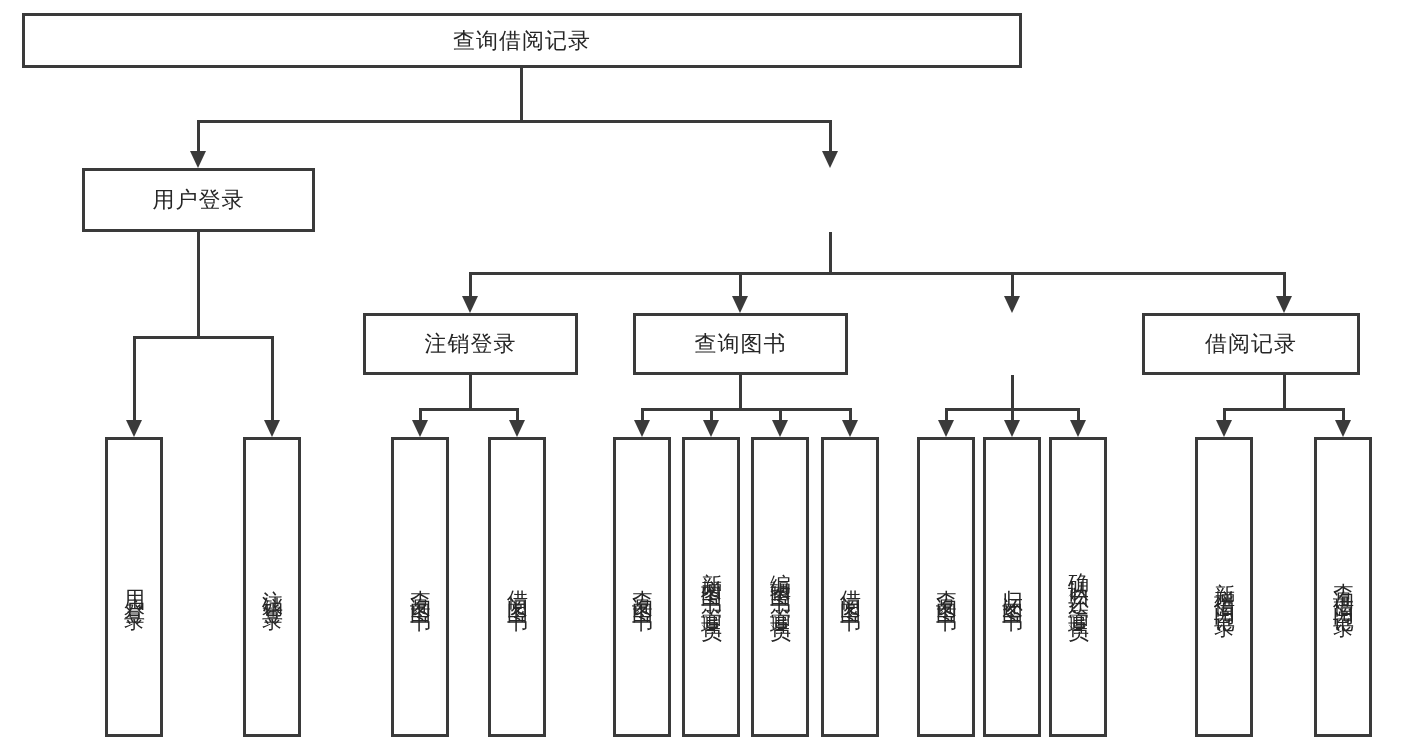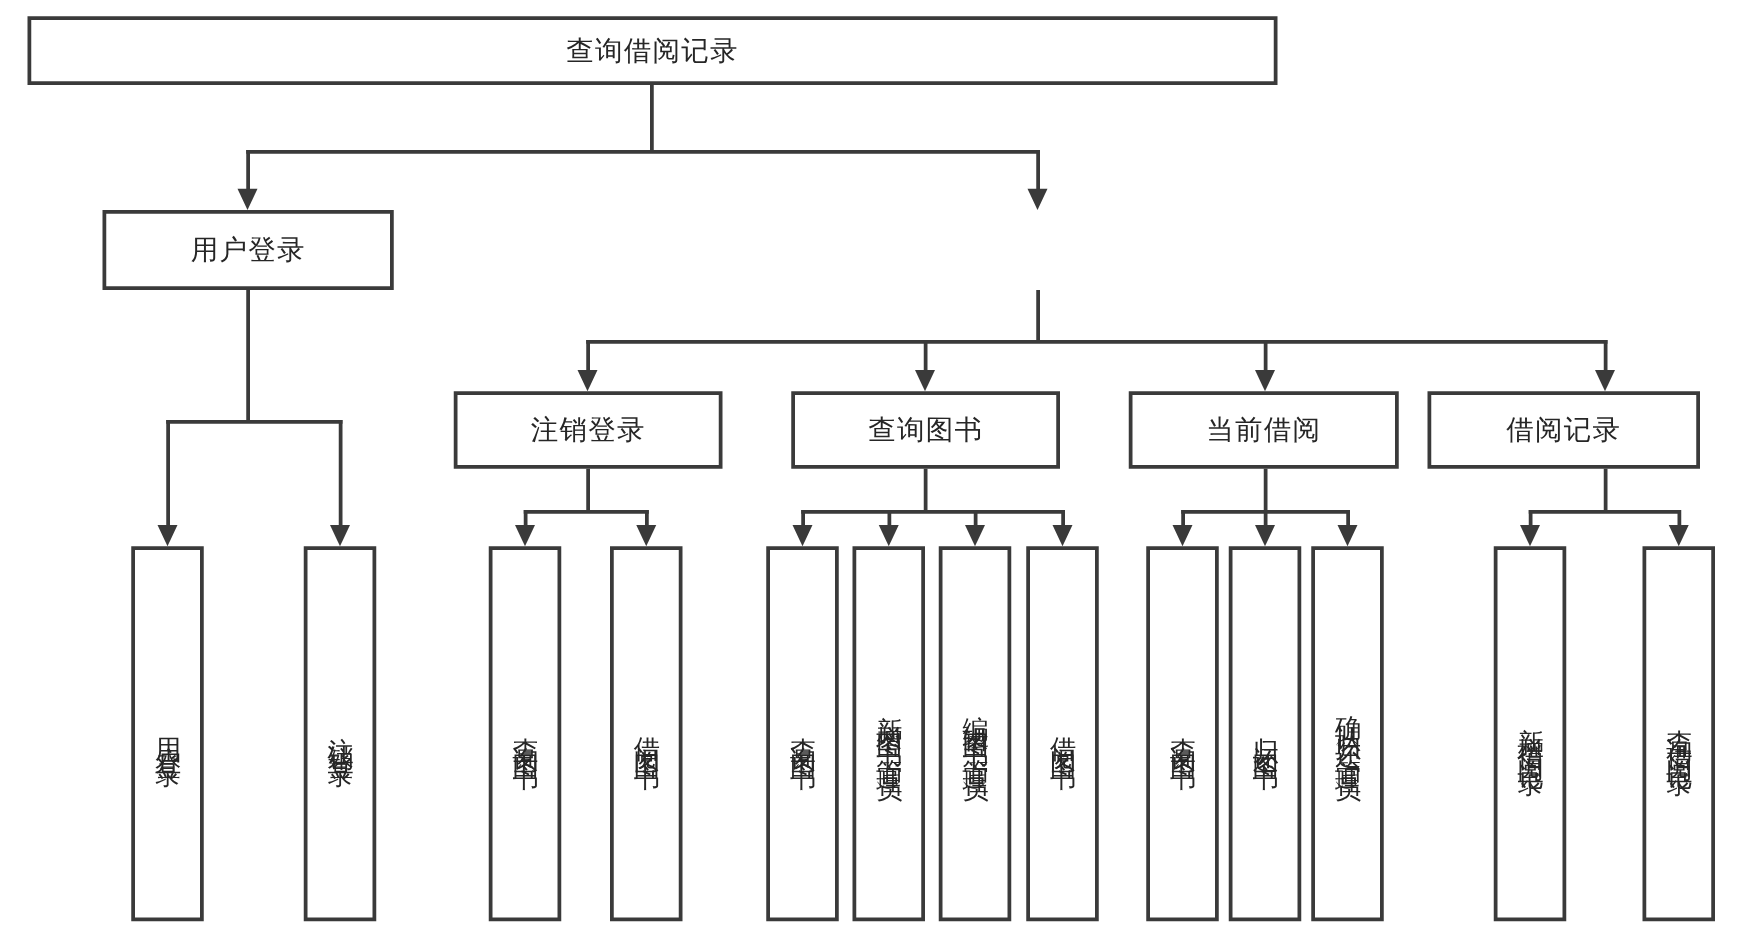--- a/index.html
+++ b/index.html
@@ -108,23 +108,20 @@
   <div class="ar" style="left:1004px;top:296px"></div>
   <div class="vl" style="left:1283px;top:272px;height:26px"></div>
   <div class="ar" style="left:1276px;top:296px"></div>
 
   <div class="hbox" style="left:363px;top:313px;width:215px;height:62px">
     <span>注销登录</span>
   </div>
   <div class="hbox" style="left:633px;top:313px;width:215px;height:62px">
     <span>查询图书</span>
   </div>
-  <div class="hbox" style="left:903px;top:313px;width:216px;height:62px">
-    <span>当前借阅</span>
-  </div>
   <div class="hbox" style="left:1142px;top:313px;width:218px;height:62px">
     <span>借阅记录</span>
   </div>
 
   <div class="vl" style="left:469px;top:375px;height:34px"></div>
   <div class="hl" style="left:419px;top:408px;width:100px"></div>
   <div class="vl" style="left:419px;top:408px;height:14px"></div>
   <div class="ar" style="left:412px;top:420px"></div>
   <div class="vl" style="left:516px;top:408px;height:14px"></div>
   <div class="ar" style="left:509px;top:420px"></div>

